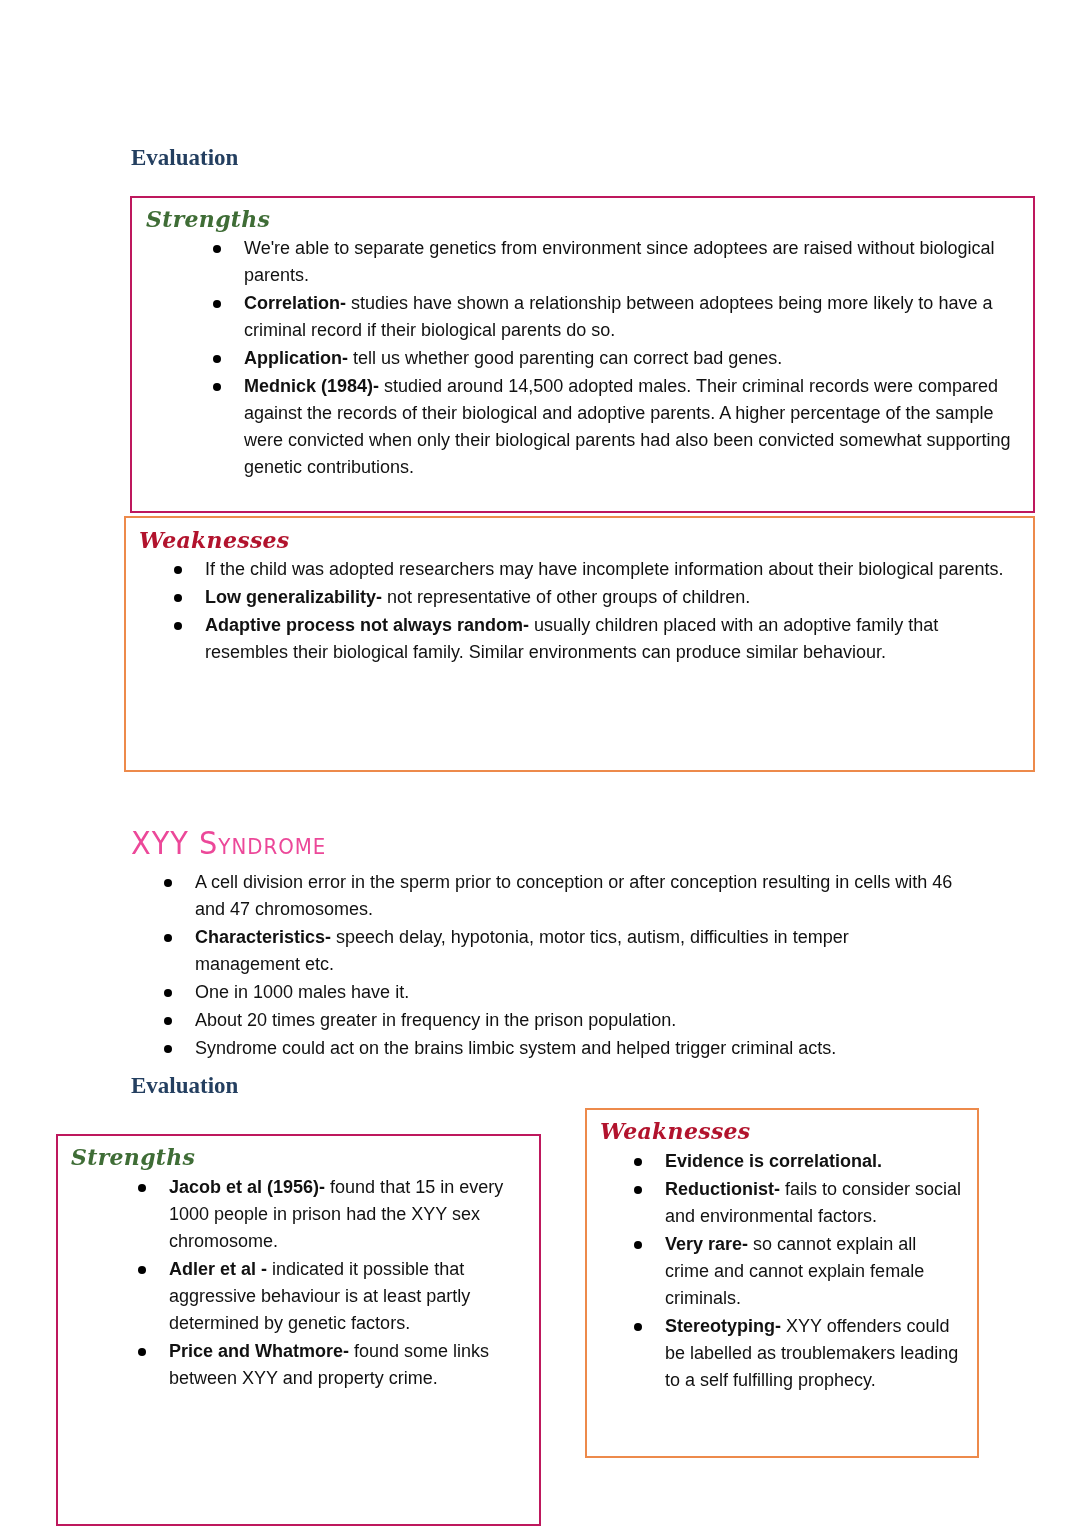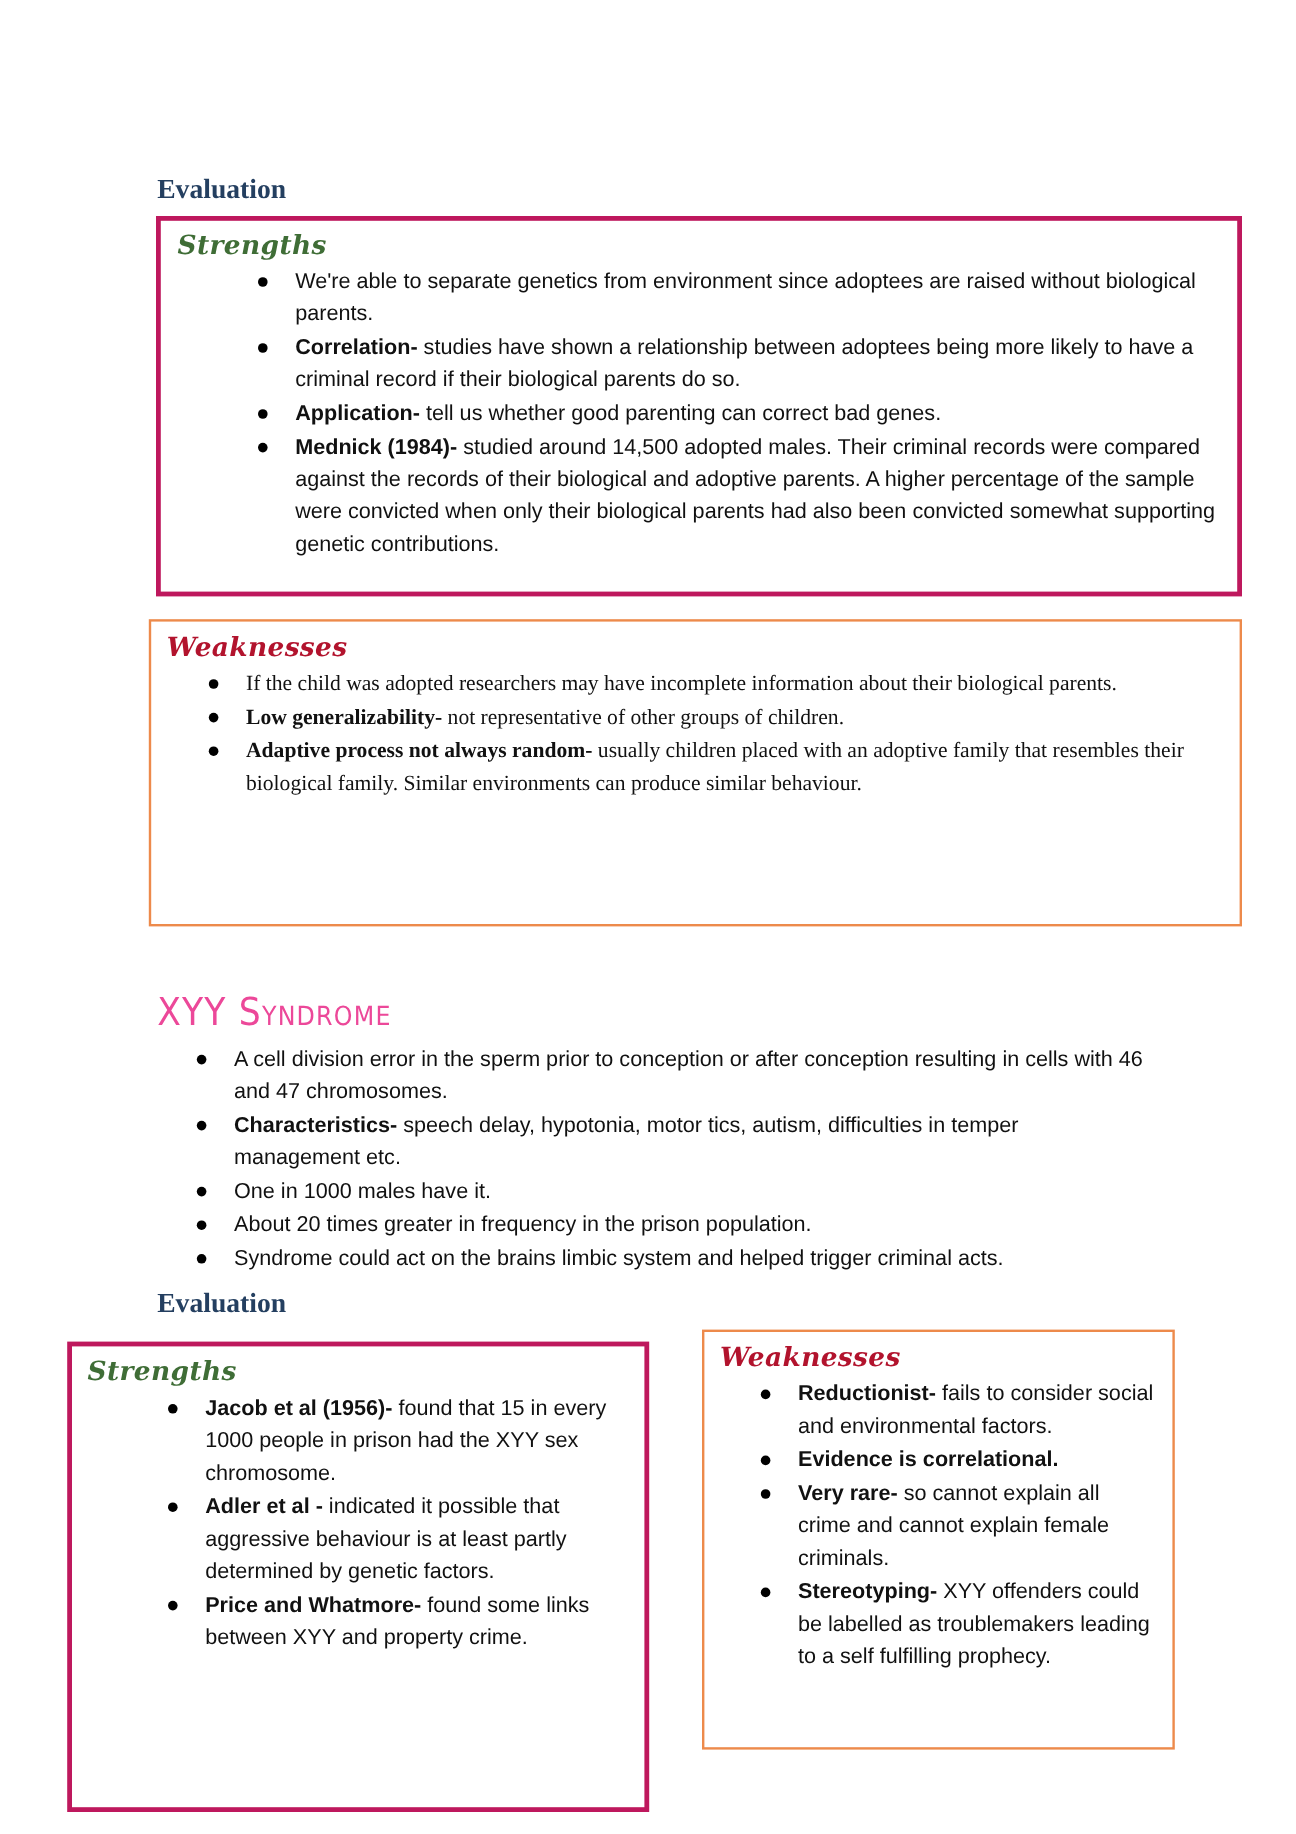--- a/index.html
+++ b/index.html
@@ -5,21 +5,21 @@
   html, body { margin: 0; padding: 0; }
   body {
     width: 1080px; height: 1528px; background: #ffffff; position: relative; overflow: hidden;
     font-family: "Liberation Sans", "DejaVu Sans", sans-serif; color: #111;
   }
   .heading {
     position: absolute; font-family: "Liberation Serif", "DejaVu Serif", serif;
     font-weight: bold; font-size: 23px; color: #243f60; margin: 0; text-align: right;
   }
   .box { position: absolute; box-sizing: border-box; background: #fff; }
-  .box.green { border: 4px solid #be185d; }
+  .box.green { border: 2px solid #be185d; margin-top: 16px; }
   .box.orange { border: 2px solid #ed8a4b; padding-left: 24px; }
   .box-title {
     position: absolute; font-family: "DejaVu Serif", serif; font-style: italic;
     font-size: 22px; margin: 0; letter-spacing: 0.3px;
   }
   .box-title.green { color: #3f6d36; }
   .box-title.red { color: #b2132d; }
   ul.bullets { position: absolute; margin: 0; padding: 0; list-style: none; }
   ul.bullets li {
     position: relative; font-size: 18px; line-height: 27px; margin: 0 0 1px 0;
@@ -44,21 +44,21 @@
   <ul class="bullets" id="s1s" style="left:112px; top:37px; width:770px;">
       <li style="--off: 35px;"><b></b><span>We're able to separate genetics from environment since adoptees are raised without biological parents.</span></li>
       <li style="--off: 35px;"><b>Correlation-</b><span> studies have shown a relationship between adoptees being more likely to have a criminal record if their biological parents do so.</span></li>
       <li style="--off: 35px;"><b>Application-</b><span> tell us whether good parenting can correct bad genes.</span></li>
       <li style="--off: 35px;"><b>Mednick (1984)-</b><span> studied around 14,500 adopted males. Their criminal records were compared against the records of their biological and adoptive parents. A higher percentage of the sample were convicted when only their biological parents had also been convicted somewhat supporting genetic contributions.</span></li>
     </ul>
 </div>
 
 <div class="box orange" style="left:124px; top:516px; width:911px; height:256px;">
   <h3 class="box-title red" style="left:13px; top:9px;">Weaknesses</h3>
-  <ul class="bullets" id="s1w" style="left:79px; top:38px; width:820px;font-family:Liberation Serif, serif;">
+  <ul class="bullets" id="s1w" style="left:79px; top:38px; width:820px;">
       <li style="--off: 35px;"><b></b><span>If the child was adopted researchers may have incomplete information about their biological parents.</span></li>
       <li style="--off: 35px;"><b>Low generalizability-</b><span> not representative of other groups of children.</span></li>
       <li style="--off: 35px;"><b>Adaptive process not always random-</b><span> usually children placed with an adoptive family that resembles their biological family. Similar environments can produce similar behaviour.</span></li>
     </ul>
 </div>
 
 <h2 class="xyy-title" style="left:131px; top:824px;">XYY Syndrome</h2>
 <ul class="bullets" id="xyy" style="left:195px; top:869px; width:760px;">
     <li style="--off: 35px;"><b></b><span>A cell division error in the sperm prior to conception or after conception resulting in cells with 46 and 47 chromosomes.</span></li>
     <li style="--off: 35px;"><b>Characteristics-</b><span> speech delay, hypotonia, motor tics, autism, difficulties in temper management etc.</span></li>
@@ -74,18 +74,18 @@
   <ul class="bullets" id="s2s" style="left:111px; top:38px; width:365px;">
       <li style="--off: 35px;"><b>Jacob et al (1956)-</b><span> found that 15 in every 1000 people in prison had the XYY sex chromosome.</span></li>
       <li style="--off: 35px;"><b>Adler et al -</b><span> indicated it possible that aggressive behaviour is at least partly determined by genetic factors.</span></li>
       <li style="--off: 35px;"><b>Price and Whatmore-</b><span> found some links between XYY and property crime.</span></li>
     </ul>
 </div>
 
 <div class="box orange" style="left:585px; top:1108px; width:394px; height:350px;">
   <h3 class="box-title red" style="left:13px; top:8px;">Weaknesses</h3>
   <ul class="bullets" id="s2w" style="left:78px; top:38px; width:300px;">
+      <li style="--off: 35px;"><b>Evidence is correlational.</b><span></span></li>
       <li style="--off: 35px;"><b>Reductionist-</b><span> fails to consider social and environmental factors.</span></li>
-      <li style="--off: 35px;"><b>Evidence is correlational.</b><span></span></li>
       <li style="--off: 35px;"><b>Very rare-</b><span> so cannot explain all crime and cannot explain female criminals.</span></li>
       <li style="--off: 35px;"><b>Stereotyping-</b><span> XYY offenders could be labelled as troublemakers leading to a self fulfilling prophecy.</span></li>
     </ul>
 </div>
 
 </body></html>

